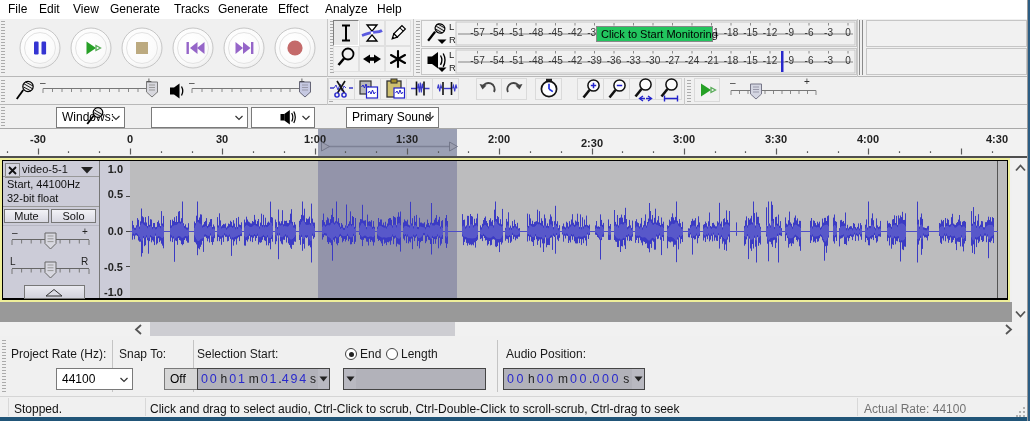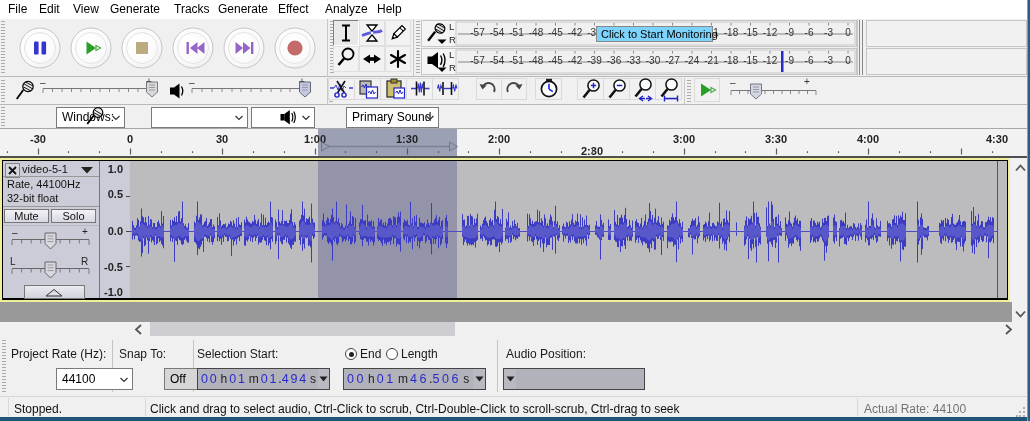--- a/index.html
+++ b/index.html
@@ -264,21 +264,21 @@
       <span class="dbnum" style="left:711.5px;top:55px;">-21</span>
       <span class="dbnum" style="left:731.0px;top:55px;">-18</span>
       <span class="dbnum" style="left:750.5px;top:55px;">-15</span>
       <span class="dbnum" style="left:770.0px;top:55px;">-12</span>
       <span class="dbnum" style="left:789.5px;top:55px;">-9</span>
       <span class="dbnum" style="left:809.0px;top:55px;">-6</span>
       <span class="dbnum" style="left:828.5px;top:55px;">-3</span>
       <span class="dbnum" style="left:848.0px;top:55px;">0</span>
     </div>
 
-<div class="abs" style="left:596px;top:26px;width:117px;height:16px;background:#7dd3fc;border:1px solid #888;font-size:11px;color:#000;line-height:14px;padding-left:4px;white-space:nowrap;">Click to Start Monitoring</div>
+<div class="abs" style="left:596px;top:26px;width:117px;height:16px;background:#22c55e;border:1px solid #888;font-size:11px;color:#000;line-height:14px;padding-left:4px;white-space:nowrap;">Click to Start Monitoring</div>
 </div>
 <div class="abs" style="left:859px;top:20px;width:1px;height:55px;background:#8a8a8a;"></div>
 <div class="abs" style="left:862px;top:20px;width:1px;height:55px;background:#8a8a8a;"></div>
 <div class="abs" style="left:866px;top:20px;width:161px;height:27px;border:1px solid #c6c6c6;background:#f1f1f1;"></div>
 <div class="abs" style="left:866px;top:48px;width:161px;height:27px;border:1px solid #c6c6c6;background:#f1f1f1;"></div>
 <div class="abs" style="left:857px;top:19px;width:1px;height:58px;background:#c8c8c8;"></div>
 
 <div id="row2" class="abs" style="left:0;top:78px;width:1030px;height:27px;background:#f0f0f0;border-bottom:1px solid #b8b8b8;"></div>
 <div class="grip" style="left:1px;top:80px;height:23px;"></div>
 <div id="mixer">
@@ -527,21 +527,21 @@
 </div>
 
 <div class="abs" style="left:0;top:129px;width:1030px;height:29px;background:#f2f2f2;border-bottom:2px solid #4f4f4f;overflow:hidden;">
     <div class="abs" style="left:318px;top:0;width:139px;height:29px;background:#9ba0b4;"></div>
     <span class="rulnum" style="left:38px;top:4px;">-30</span>
     <span class="rulnum" style="left:130px;top:4px;">0</span>
     <span class="rulnum" style="left:222px;top:4px;">30</span>
     <span class="rulnum" style="left:315px;top:4px;">1:00</span>
     <span class="rulnum" style="left:407px;top:4px;">1:30</span>
     <span class="rulnum" style="left:499px;top:4px;">2:00</span>
-    <span class="rulnum" style="left:592px;top:16px;">2:30</span>
+    <span class="rulnum" style="left:592px;top:8px;">2:30</span>
     <span class="rulnum" style="left:684px;top:4px;">3:00</span>
     <span class="rulnum" style="left:776px;top:4px;">3:30</span>
     <span class="rulnum" style="left:868px;top:4px;">4:00</span>
     <span class="rulnum" style="left:961px;top:4px;margin-left:36px;">4:30</span>
     <svg class="abs" style="left:0;top:0;" width="1030" height="29">
       <g stroke="#5a5a5a" stroke-width="1.2">
         <line x1="7.5" y1="22.2" x2="7.5" y2="24"></line>
         <line x1="38.5" y1="19.5" x2="38.5" y2="25.5"></line>
         <line x1="68.5" y1="22.2" x2="68.5" y2="24"></line>
         <line x1="99.5" y1="22.2" x2="99.5" y2="24"></line>
@@ -621,21 +621,21 @@
 <div id="trackctl">
   <svg class="abs" style="left:5px;top:163px;" width="15" height="15" viewBox="0 0 15 15">
     <rect x="0.5" y="0.5" width="14" height="14" fill="#d6d6e0" stroke="#888"></rect>
     <path d="M4 4 L11 11 M11 4 L4 11" stroke="#111" stroke-width="1.8"></path>
   </svg>
   <div class="abs" style="left:22px;top:163px;font-size:11px;color:#111;">video-5-1</div>
   <svg class="abs" style="left:80px;top:166px;" width="14" height="8">
         <path d="M1 1 L13 1 L7 7.5 Z" fill="#222"></path>
       </svg>
   <div class="abs" style="left:3px;top:176px;width:96px;height:1px;background:#999;"></div>
-  <div class="abs" style="left:7px;top:178px;font-size:11px;color:#111;">Rate, 44100Hz</div>
+  <div class="abs" style="left:7px;top:178px;font-size:11px;color:#111;">Start, 44100Hz</div>
   <div class="abs" style="left:7px;top:192px;font-size:11px;color:#111;">32-bit float</div>
   <div class="abs" style="left:3px;top:206px;width:96px;height:1px;background:#999;"></div>
   <div class="abs" style="left:4px;top:209px;width:45px;height:14px;background:linear-gradient(#f2f2f6,#d8d8e2);border:1px solid #777;font-size:11px;color:#111;text-align:center;line-height:12px;">Mute</div>
   <div class="abs" style="left:51px;top:209px;width:45px;height:14px;background:linear-gradient(#f2f2f6,#d8d8e2);border:1px solid #777;font-size:11px;color:#111;text-align:center;line-height:12px;">Solo</div>
   <div class="abs" style="left:3px;top:225px;width:96px;height:1px;background:#b8b8c4;"></div>
 
   <svg class="abs" style="left:4px;top:227px;" width="92" height="28" viewBox="0 0 92 28">
     <text x="8" y="9" font-size="10" fill="#222">–</text>
     <text x="78" y="8" font-size="10" fill="#222">+</text>
     <g stroke="#777" stroke-width="1">
@@ -740,28 +740,28 @@
 
 <div class="tfield" style="left:197px;top:368px;width:133px;">
       <span class="tf">00<i>h</i>01<i>m</i>01<b>.</b>494<i>s</i></span>
       <span class="tfb">
         <svg width="9" height="6">
           <path d="M0.5 0.5 L8.5 0.5 L4.5 5.5 Z" fill="#222"></path>
         </svg>
       </span>
     </div>
 <div class="tfield" style="left:343px;top:368px;width:143px;">
-      <span class="tf" style="letter-spacing:2.6px;">00<i>h</i>01<i>m</i>46<b>.</b>506<i>s</i></span>
       <span class="tfb">
         <svg width="9" height="6">
           <path d="M0.5 0.5 L8.5 0.5 L4.5 5.5 Z" fill="#222"></path>
         </svg>
       </span>
     </div>
 <div class="tfield" style="left:503px;top:368px;width:142px;">
+      <span class="tf" style="letter-spacing:2.6px;">00<i>h</i>00<i>m</i>00<b>.</b>000<i>s</i></span>
       <span class="tfb">
         <svg width="9" height="6">
           <path d="M0.5 0.5 L8.5 0.5 L4.5 5.5 Z" fill="#222"></path>
         </svg>
       </span>
     </div>
 </div>
 
 <div id="statusbar">
 <div class="abs" style="left:0;top:396px;width:1030px;height:25px;background:#f0f0f0;border-top:1px solid #d5d5d5;"></div>

